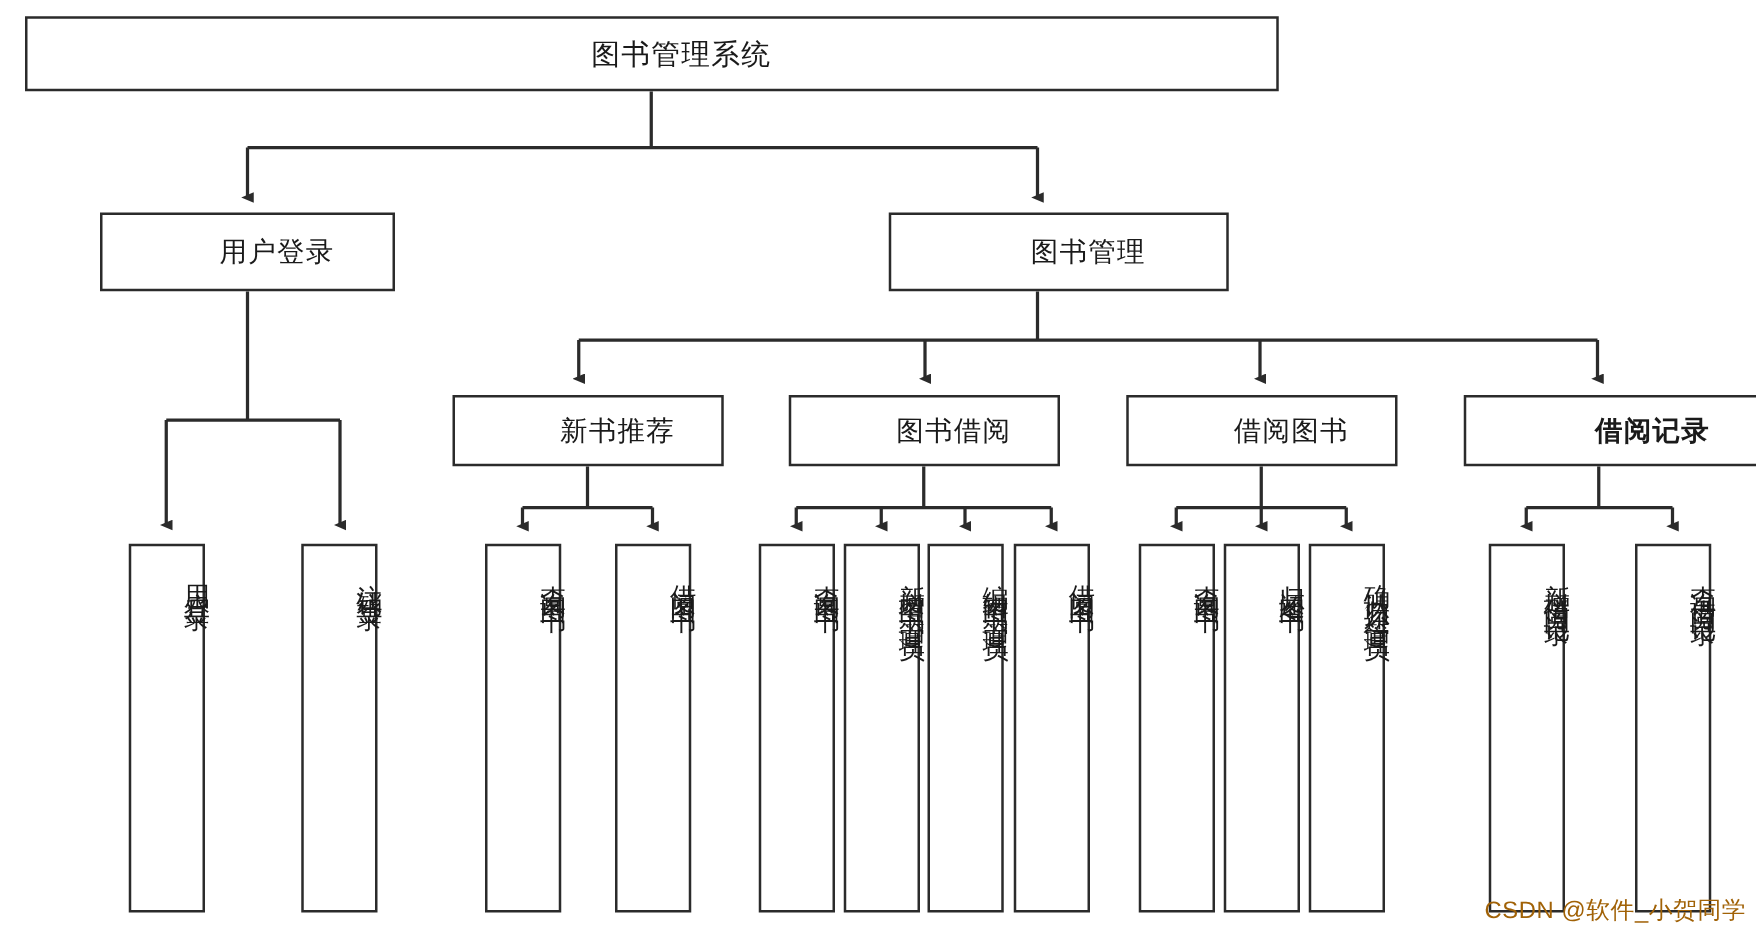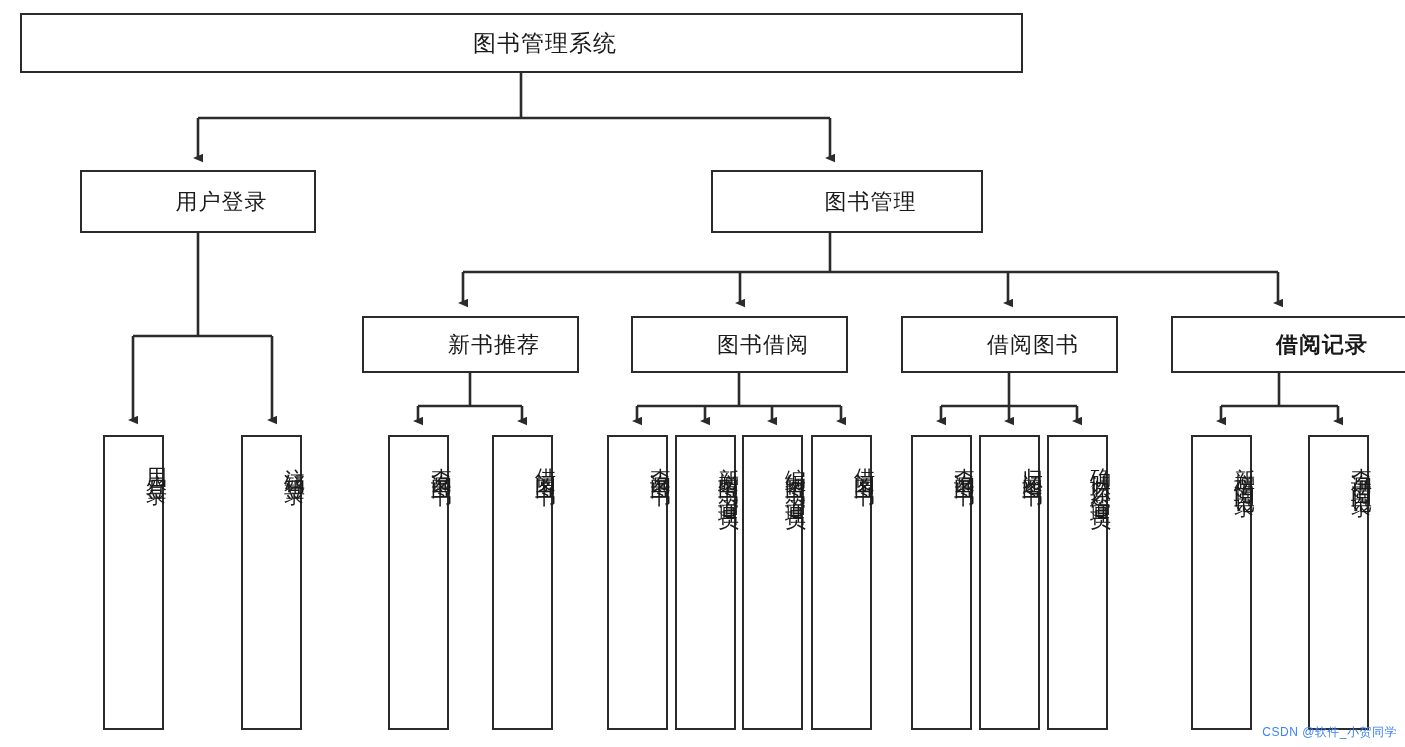--- a/index.html
+++ b/index.html
@@ -57,22 +57,22 @@
     writing-mode: vertical-rl;
     text-orientation: upright;
     letter-spacing: 6px;
     line-height: 1;
     white-space: nowrap;
   }
   .watermark {
     position: absolute;
     right: 8px;
     bottom: 6px;
-    font-size: 12px;
-    color: #3b82f6;
+    font-size: 19px;
+    color: #a16207;
     letter-spacing: 0.5px;
     white-space: nowrap;
     text-align: right;
   }
 </style>
 </head>
 <body>
 
 <div id="canvas">
 

